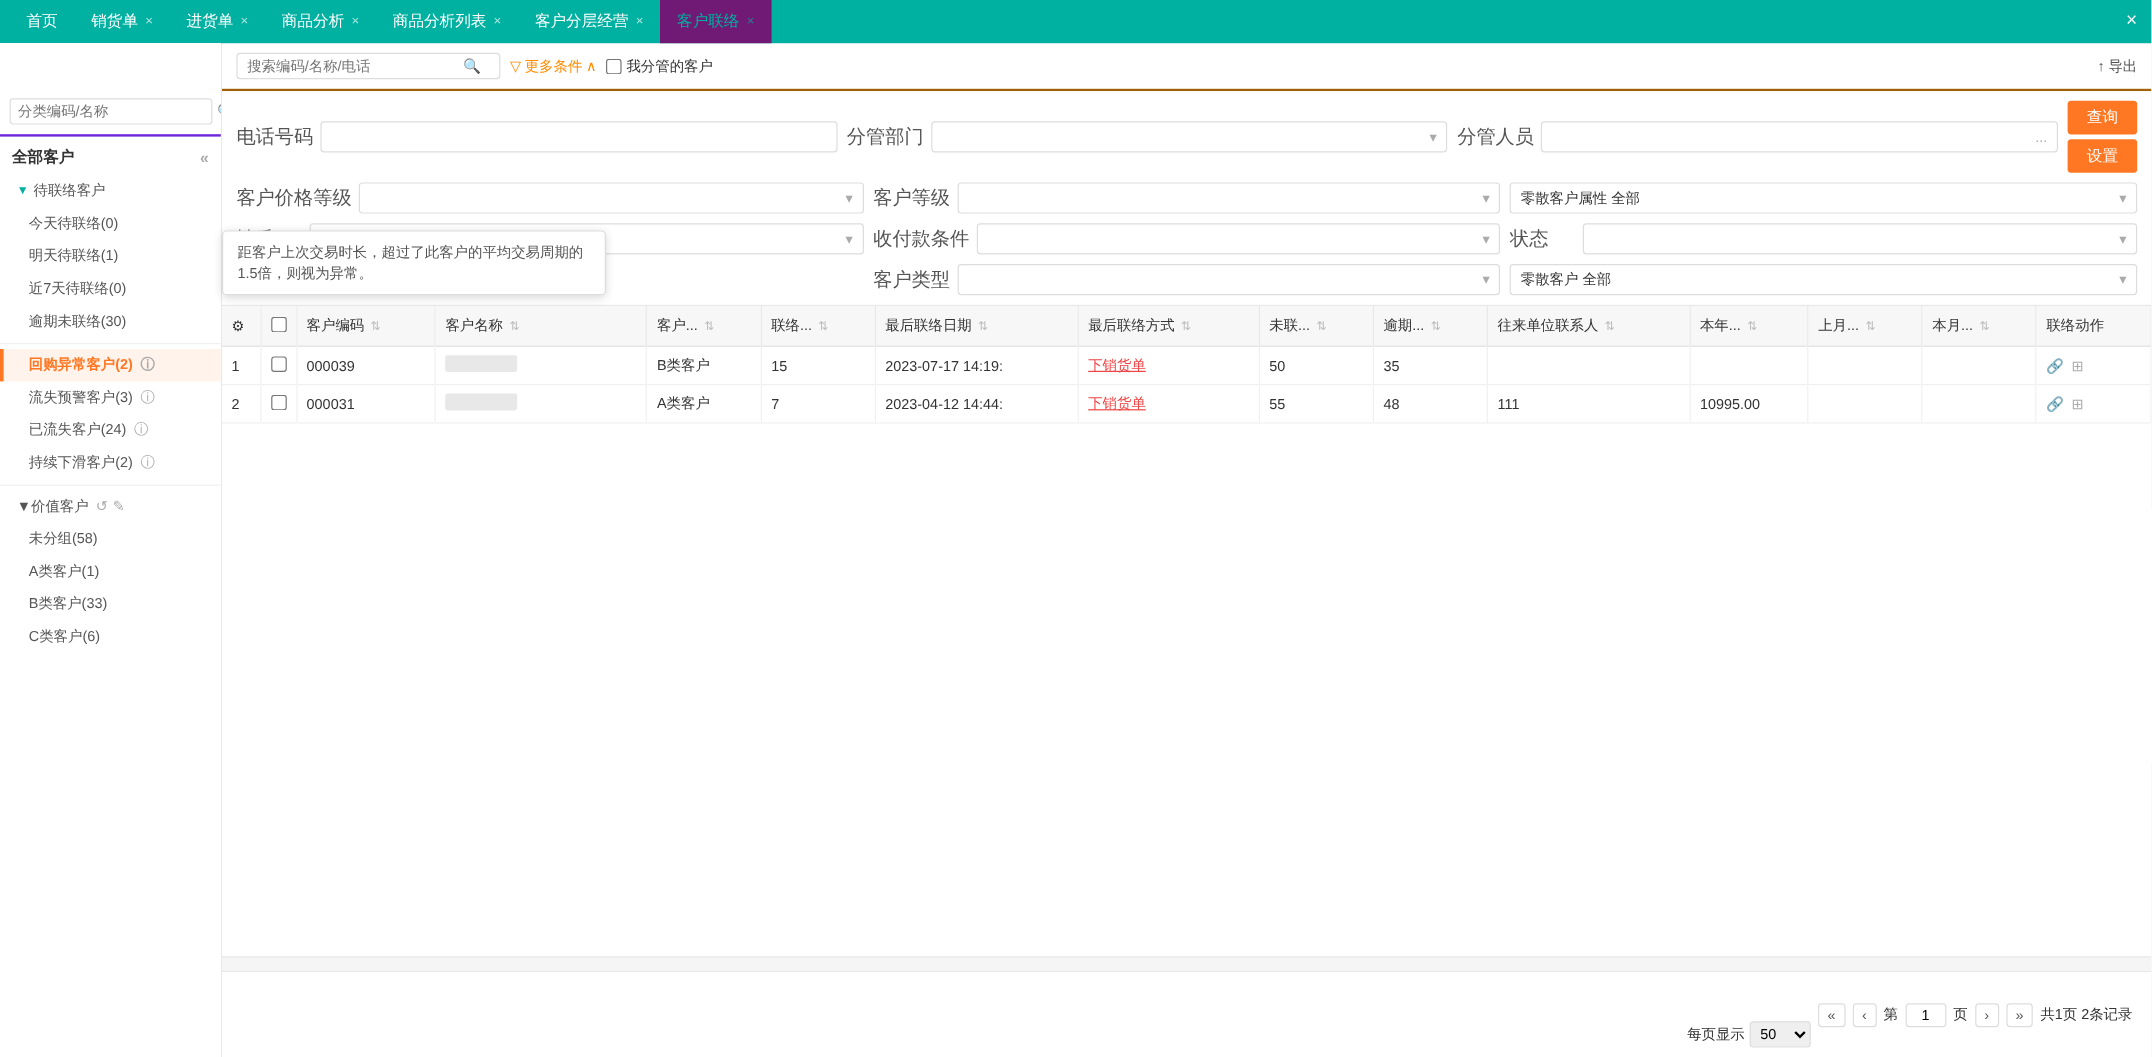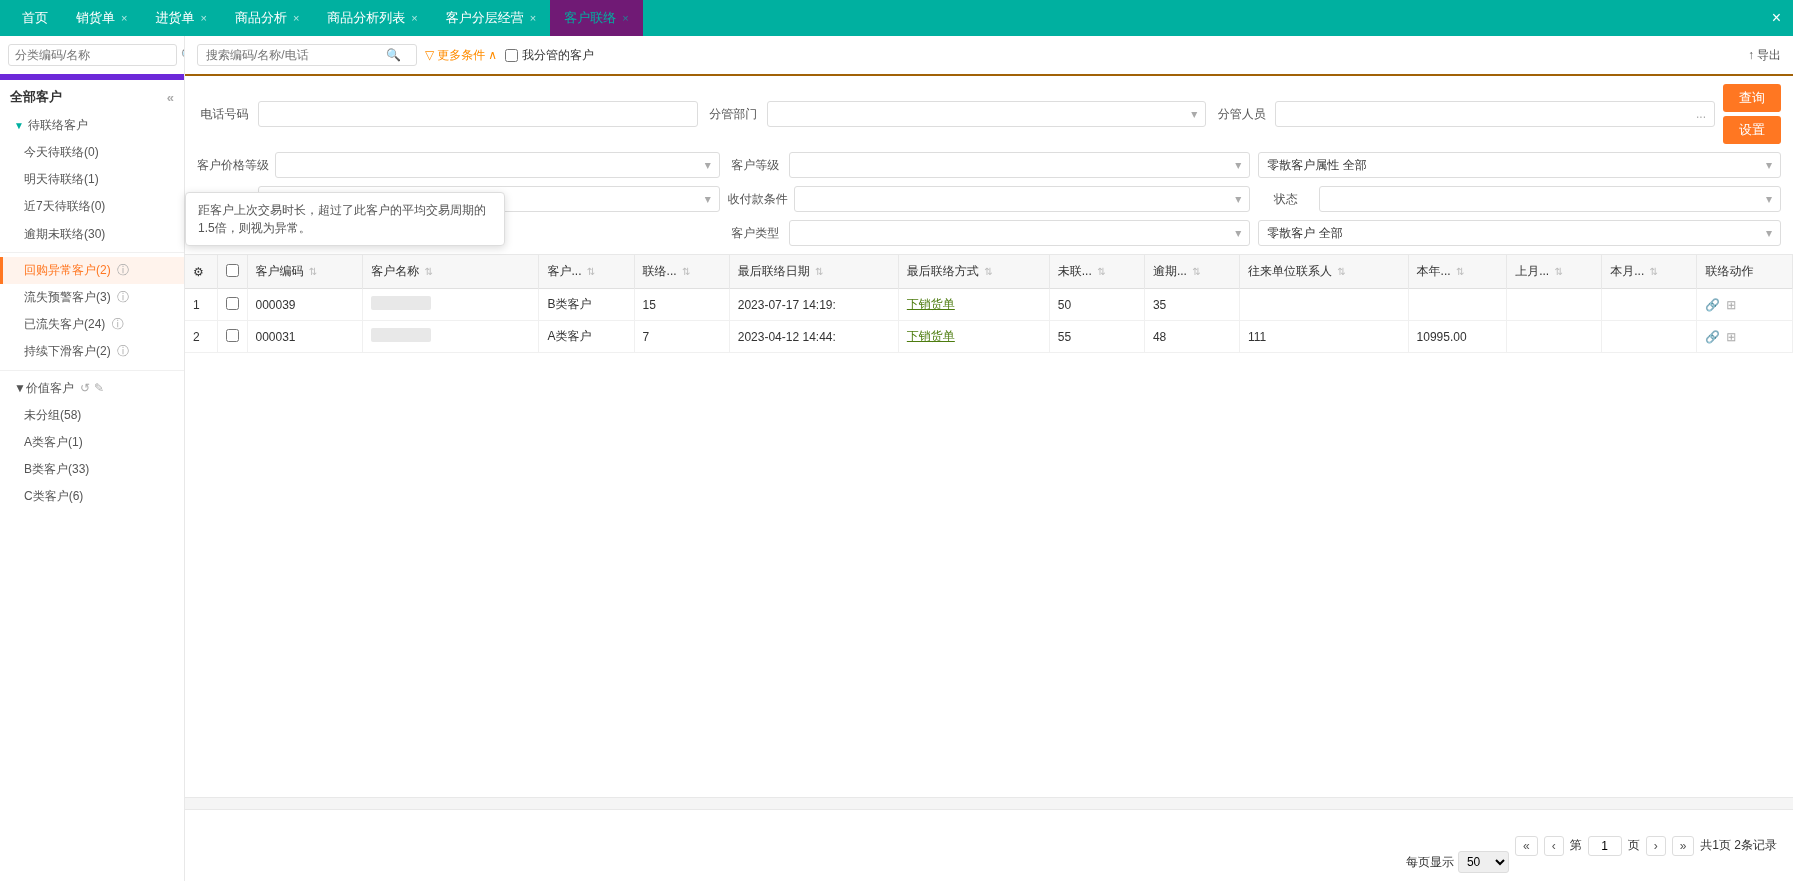--- a/index.html
+++ b/index.html
@@ -54,21 +54,22 @@
       background: #fff;
       border-right: 1px solid #e8e8e8;
       display: flex;
       flex-direction: column;
       overflow-y: auto;
     }
     .sidebar-search {
       display: flex;
       align-items: center;
       padding: 8px;
-      border-bottom: 6px solid #6d28d9;
+      border-bottom: 2px solid #6d28d9;
+      margin-top: 38px;
     }
     .sidebar-search input {
       flex: 1;
       border: 1px solid #ddd;
       border-radius: 3px;
       padding: 3px 6px;
       font-size: 12px;
       outline: none;
     }
     .sidebar-search .search-icon {
@@ -107,20 +108,21 @@
       font-size: 12px;
       color: #555;
       cursor: pointer;
       line-height: 1.6;
     }
     .sidebar-item.active-item {
       background: #fff3ec;
       color: #ff7722;
       border-left: 3px solid #ff7722;
       padding-left: 21px;
+      font-weight: bold;
     }
     .sidebar-divider {
       height: 1px;
       background: #f0f0f0;
       margin: 4px 0;
     }
     .sidebar-group2-label {
       display: flex;
       align-items: center;
       padding: 5px 10px 5px 14px;
@@ -224,23 +226,23 @@
     .filter-row:last-child { margin-bottom: 0; }
     .filter-cell {
       display: flex;
       align-items: center;
       flex: 1;
       gap: 6px;
     }
     .filter-label {
       white-space: nowrap;
       color: #555;
-      font-size: 12px;
+      font-size: 16px;
       min-width: 55px;
-      text-align: center;
+      text-align: left;
     }
     .filter-select {
       flex: 1;
       border: 1px solid #ddd;
       border-radius: 3px;
       padding: 3px 8px;
       font-size: 12px;
       display: flex;
       align-items: center;
       justify-content: space-between;
@@ -312,21 +314,21 @@
     tbody tr {
       border-bottom: 1px solid #f0f0f0;
       background: #fff;
     }
     tbody td {
       padding: 7px 8px;
       color: #333;
       border-right: 1px solid #f0f0f0;
       white-space: nowrap;
     }
-    .cell-link { color: #4d7c0f; cursor: pointer; text-decoration: underline; }
+    .cell-link { color: #ef4444; cursor: pointer; text-decoration: underline; }
     .action-icons { display: flex; gap: 6px; color: #aaa; cursor: pointer; }
     .masked-name {
       display: inline-block;
       width: 60px;
       height: 14px;
       background: #e8e8e8;
       border-radius: 2px;
     }
 
     

